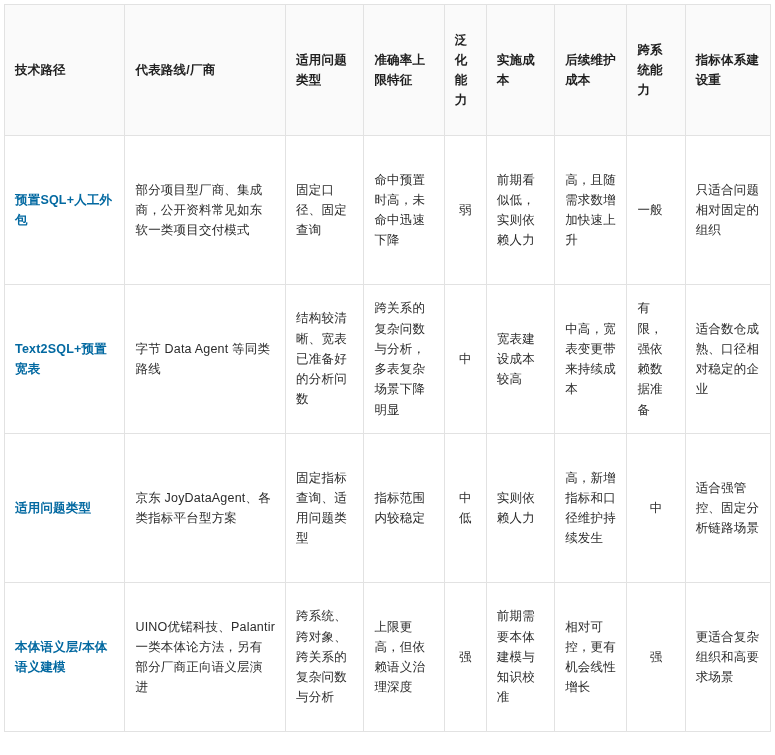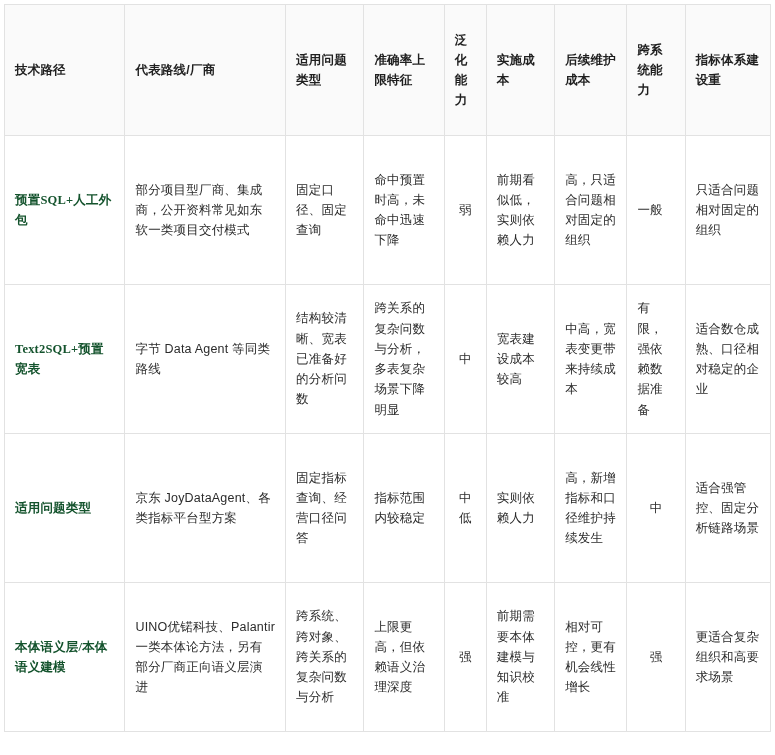--- a/index.html
+++ b/index.html
@@ -53,22 +53,21 @@
     height: 110px;
     font-size: 12.5px;
   }
   table.cmp tbody td {
     background: #ffffff;
     color: #2b2b2b;
     height: 128px;
   }
   table.cmp tbody td.rowhead {
     font-weight: bold;
-    color: #14532d;
-    font-family: Liberation Serif, serif;
+    color: #0369a1;
   }
   table.cmp tbody td.center {
     text-align: center;
   }
 </style>
 </head>
 <body>
 
 <div id="sheet">
   <table class="cmp">
@@ -97,39 +96,39 @@
       </tr>
     </thead>
     <tbody>
       <tr>
         <td class="rowhead">预置SQL+人工外包</td>
         <td>部分项目型厂商、集成商，公开资料常见如东软一类项目交付模式</td>
         <td>固定口径、固定查询</td>
         <td>命中预置时高，未命中迅速下降</td>
         <td class="center">弱</td>
         <td>前期看似低，实则依赖人力</td>
-        <td>高，只适合问题相对固定的组织</td>
+        <td>高，且随需求数增加快速上升</td>
         <td>一般</td>
         <td>只适合问题相对固定的组织</td>
       </tr>
       <tr>
         <td class="rowhead">Text2SQL+预置宽表</td>
         <td>字节 Data Agent 等同类路线</td>
         <td>结构较清晰、宽表已准备好的分析问数</td>
         <td>跨关系的复杂问数与分析，多表复杂场景下降明显</td>
         <td class="center">中</td>
         <td>宽表建设成本较高</td>
         <td>中高，宽表变更带来持续成本</td>
         <td>有限，强依赖数据准备</td>
         <td>适合数仓成熟、口径相对稳定的企业</td>
       </tr>
       <tr>
         <td class="rowhead">适用问题类型</td>
         <td>京东 JoyDataAgent、各类指标平台型方案</td>
-        <td>固定指标查询、经营口径问答</td>
+        <td>固定指标查询、适用问题类型</td>
         <td>指标范围内较稳定</td>
         <td class="center">中低</td>
         <td>实则依赖人力</td>
         <td>高，新增指标和口径维护持续发生</td>
         <td class="center">中</td>
         <td>适合强管控、固定分析链路场景</td>
       </tr>
       <tr>
         <td class="rowhead">本体语义层/本体语义建模</td>
         <td>UINO优锘科技、Palantir一类本体论方法，另有部分厂商正向语义层演进</td>

